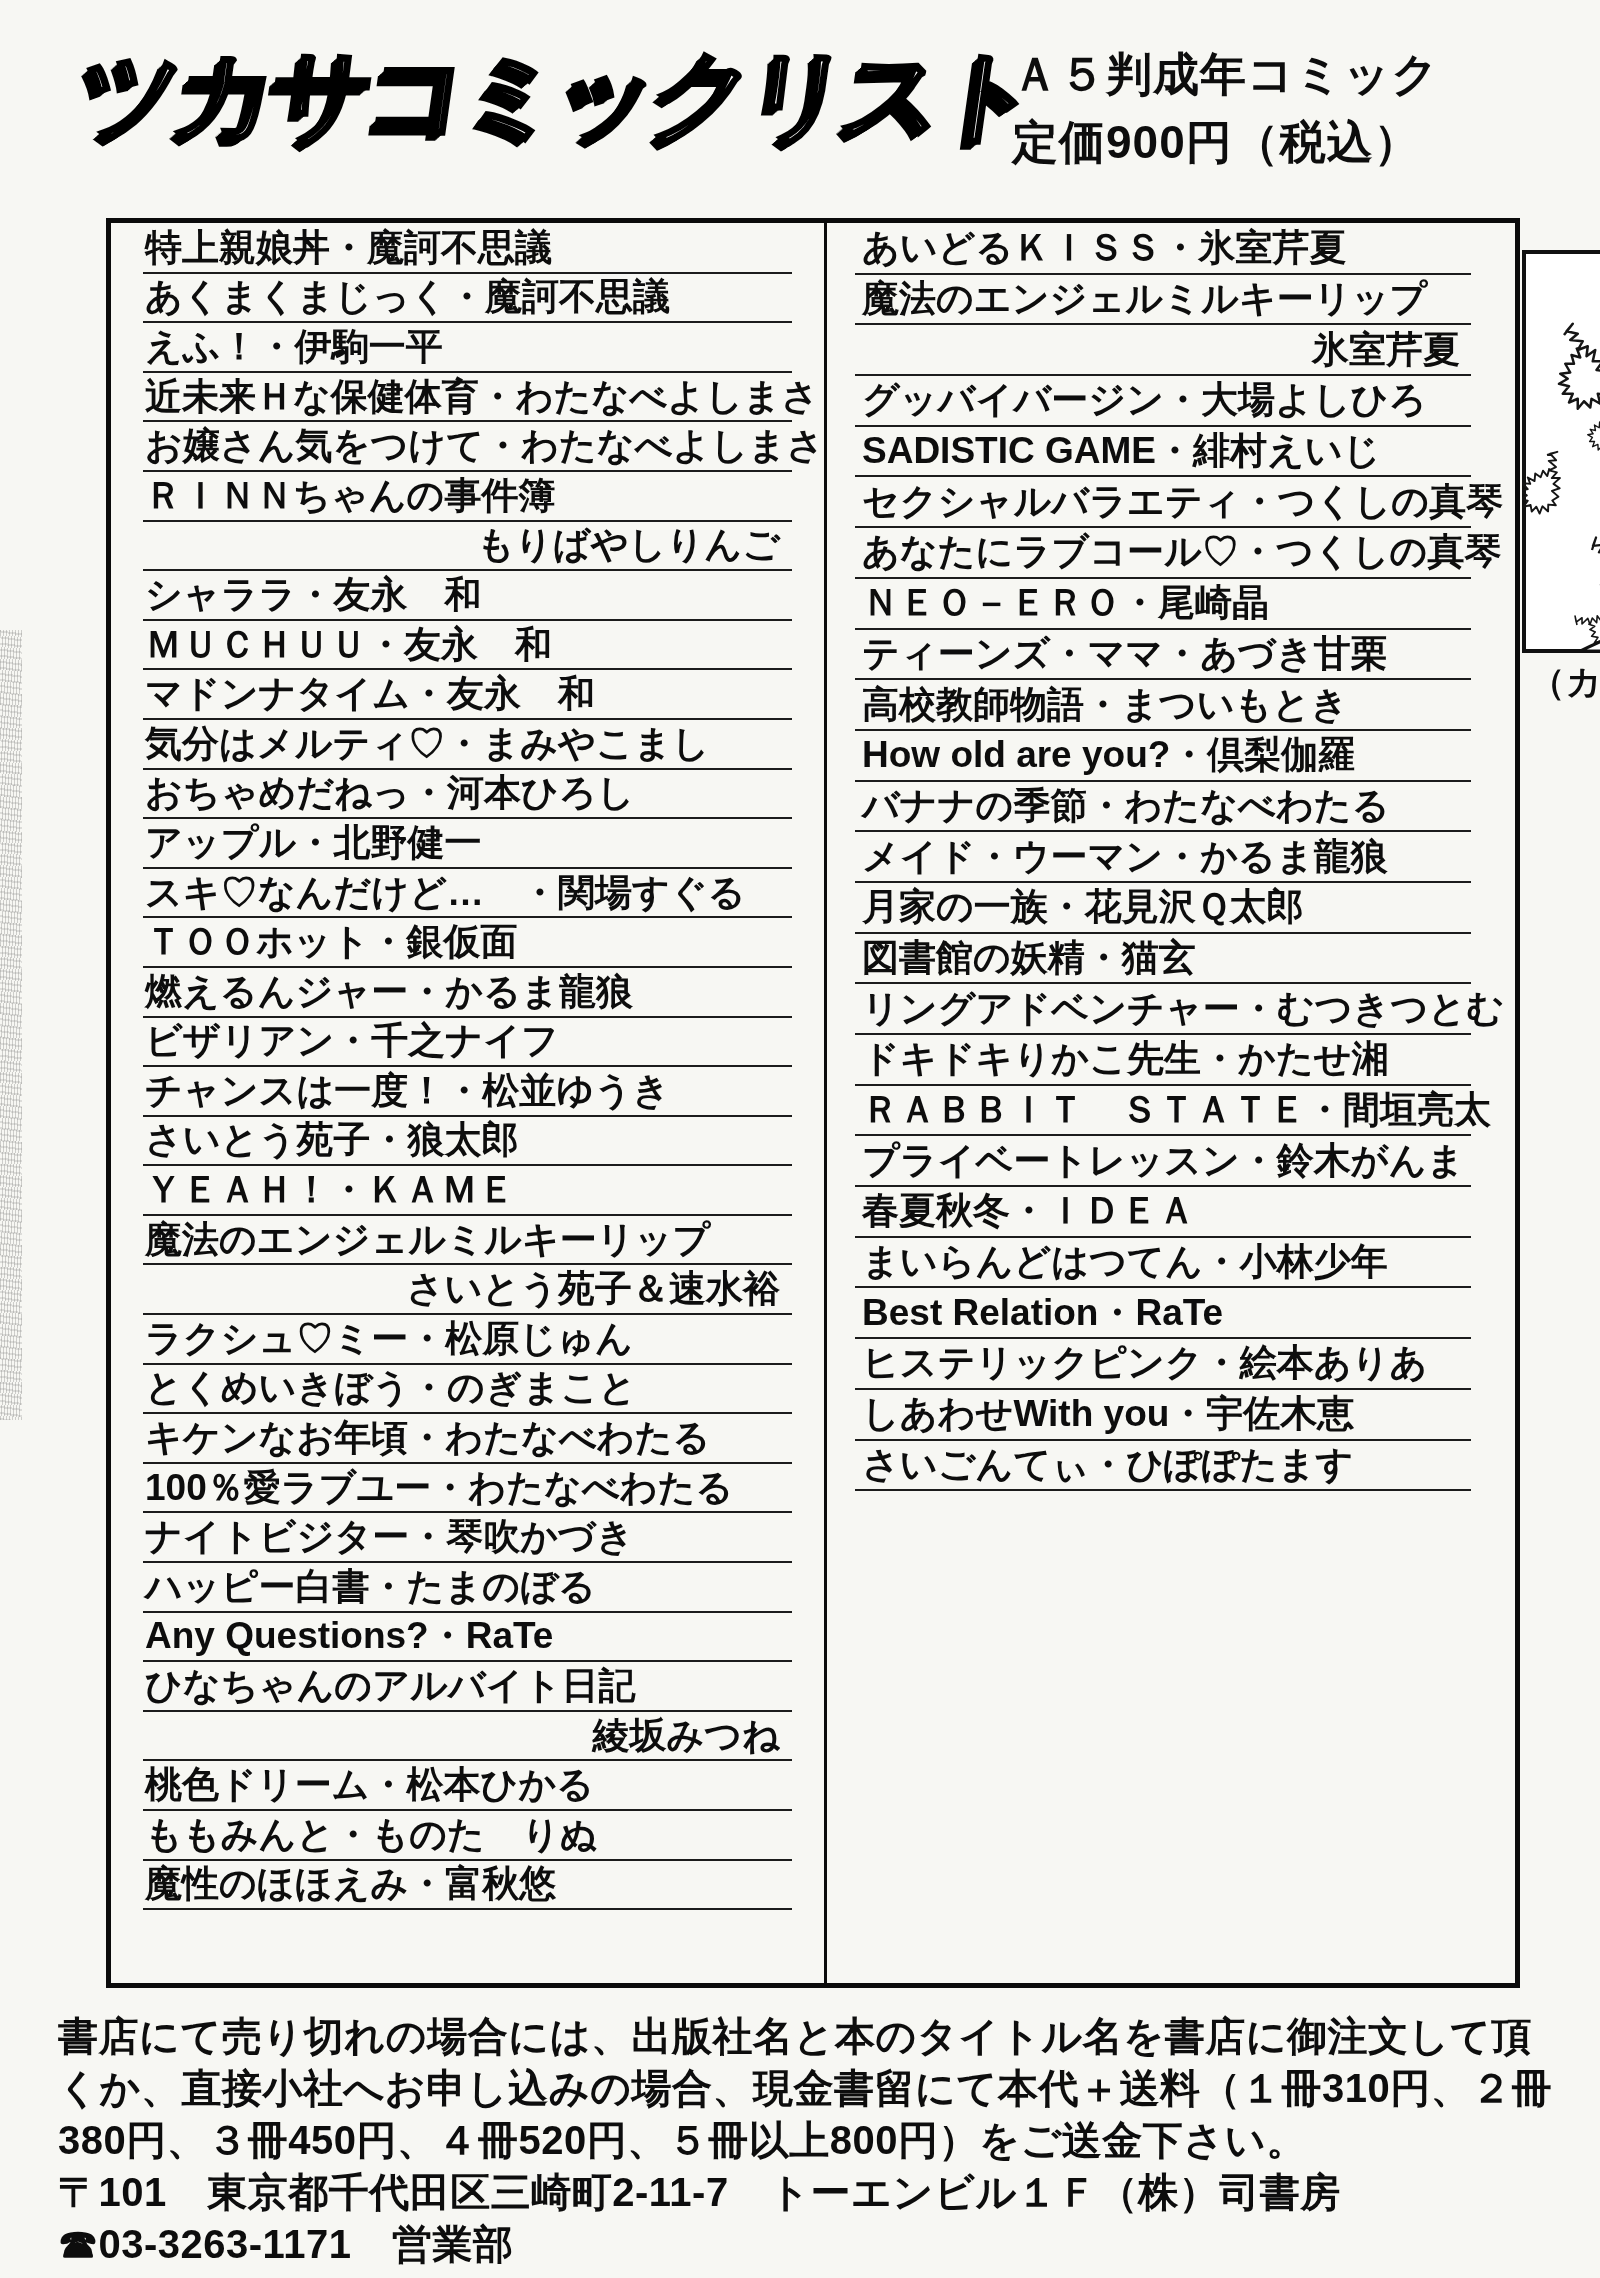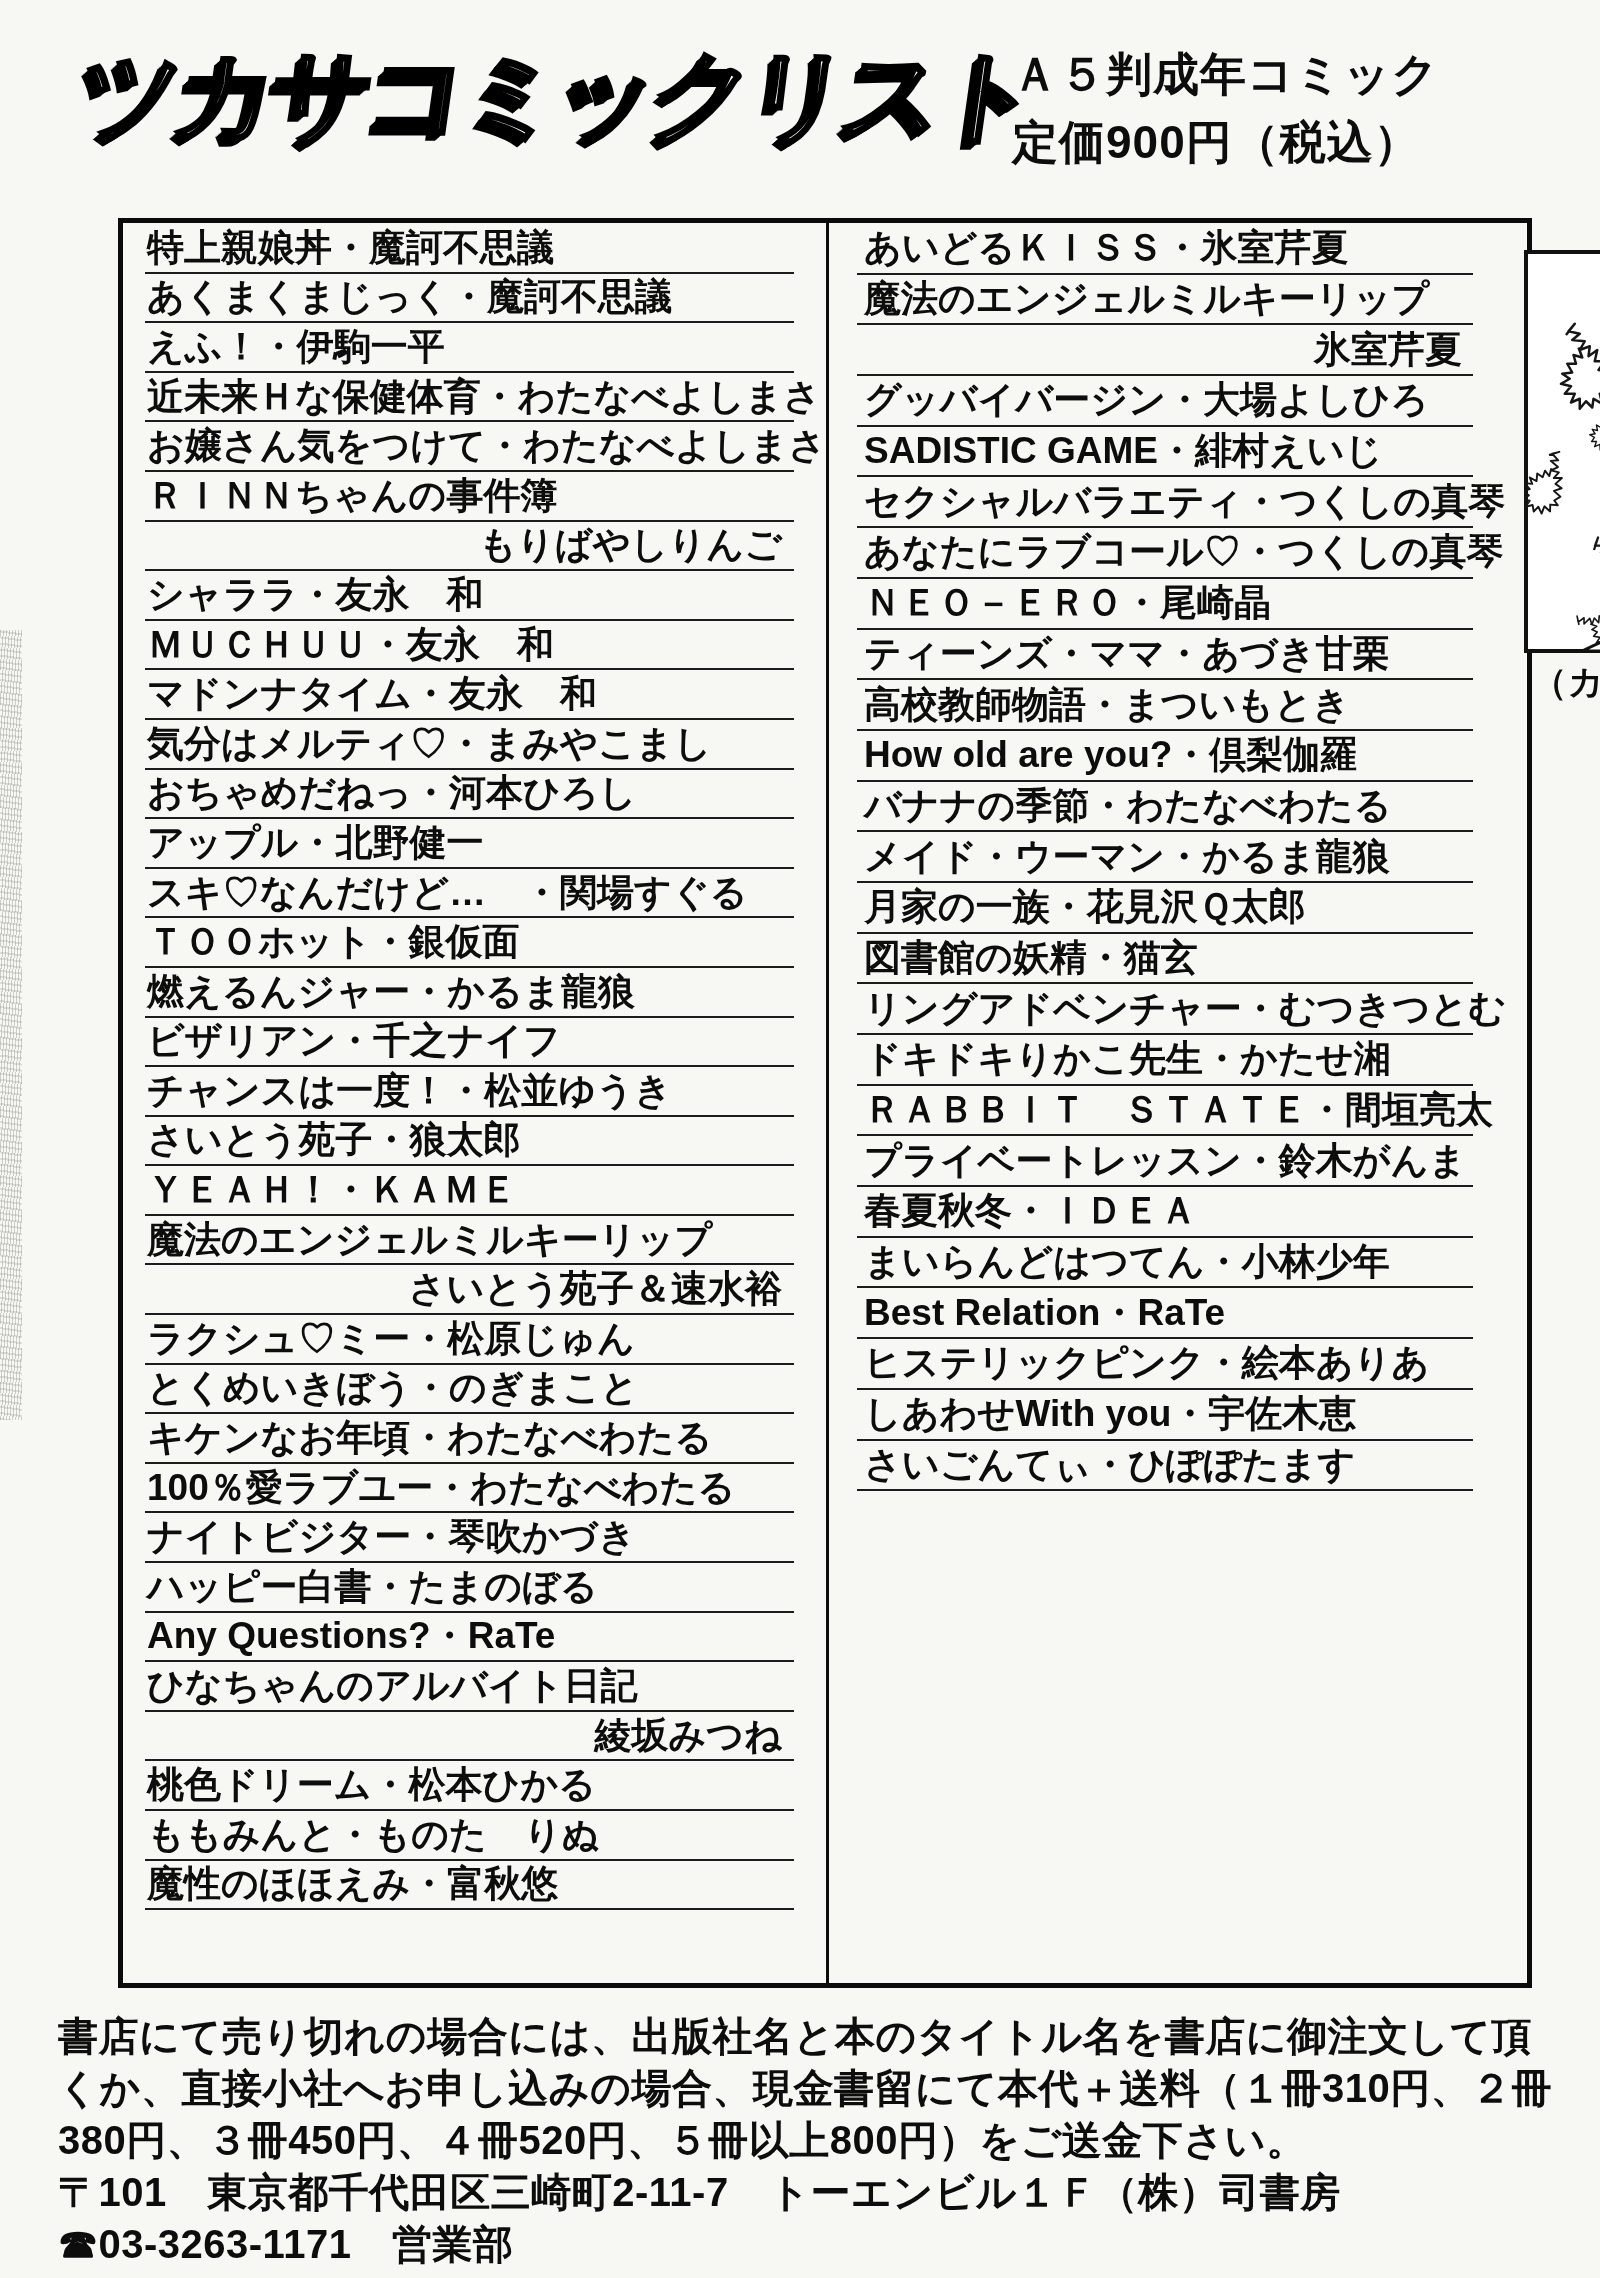--- a/index.html
+++ b/index.html
@@ -29,25 +29,26 @@
       -1px 1px 0 #000,-2px 2px 0 #000,-3px 3px 0 #000,
       -4px 4px 0 #000,-5px 5px 0 #000,-6px 6px 0 #000,-7px 7px 0 #000;
   }
   .header-right {
     position:absolute; left:1012px; top:40px;
     font-size:46px; font-weight:800; line-height:1.48;
     letter-spacing:1px; white-space:nowrap;
   }
   
   .list-table {
-    position:absolute; left:118px; top:218px;
+    position:absolute; left:106px; top:218px;
     width:1414px; height:1770px;
     border:5px solid #0b0b0b;
     box-sizing:border-box;
     display:flex;
+    padding-left:10px;
   }
   .col-left  { width:706px; border-right:3px solid #0b0b0b; box-sizing:border-box; }
   .col-right { flex:1; display:flex; flex-direction:row; }
   .row {
     box-sizing:border-box; position:relative;
     display:flex; align-items:center;
     font-size:37px; font-weight:700; white-space:nowrap;
     overflow:visible;
   }
   .row::after { content:""; position:absolute; bottom:-1px; height:2px; background:#1c1c1c; }

